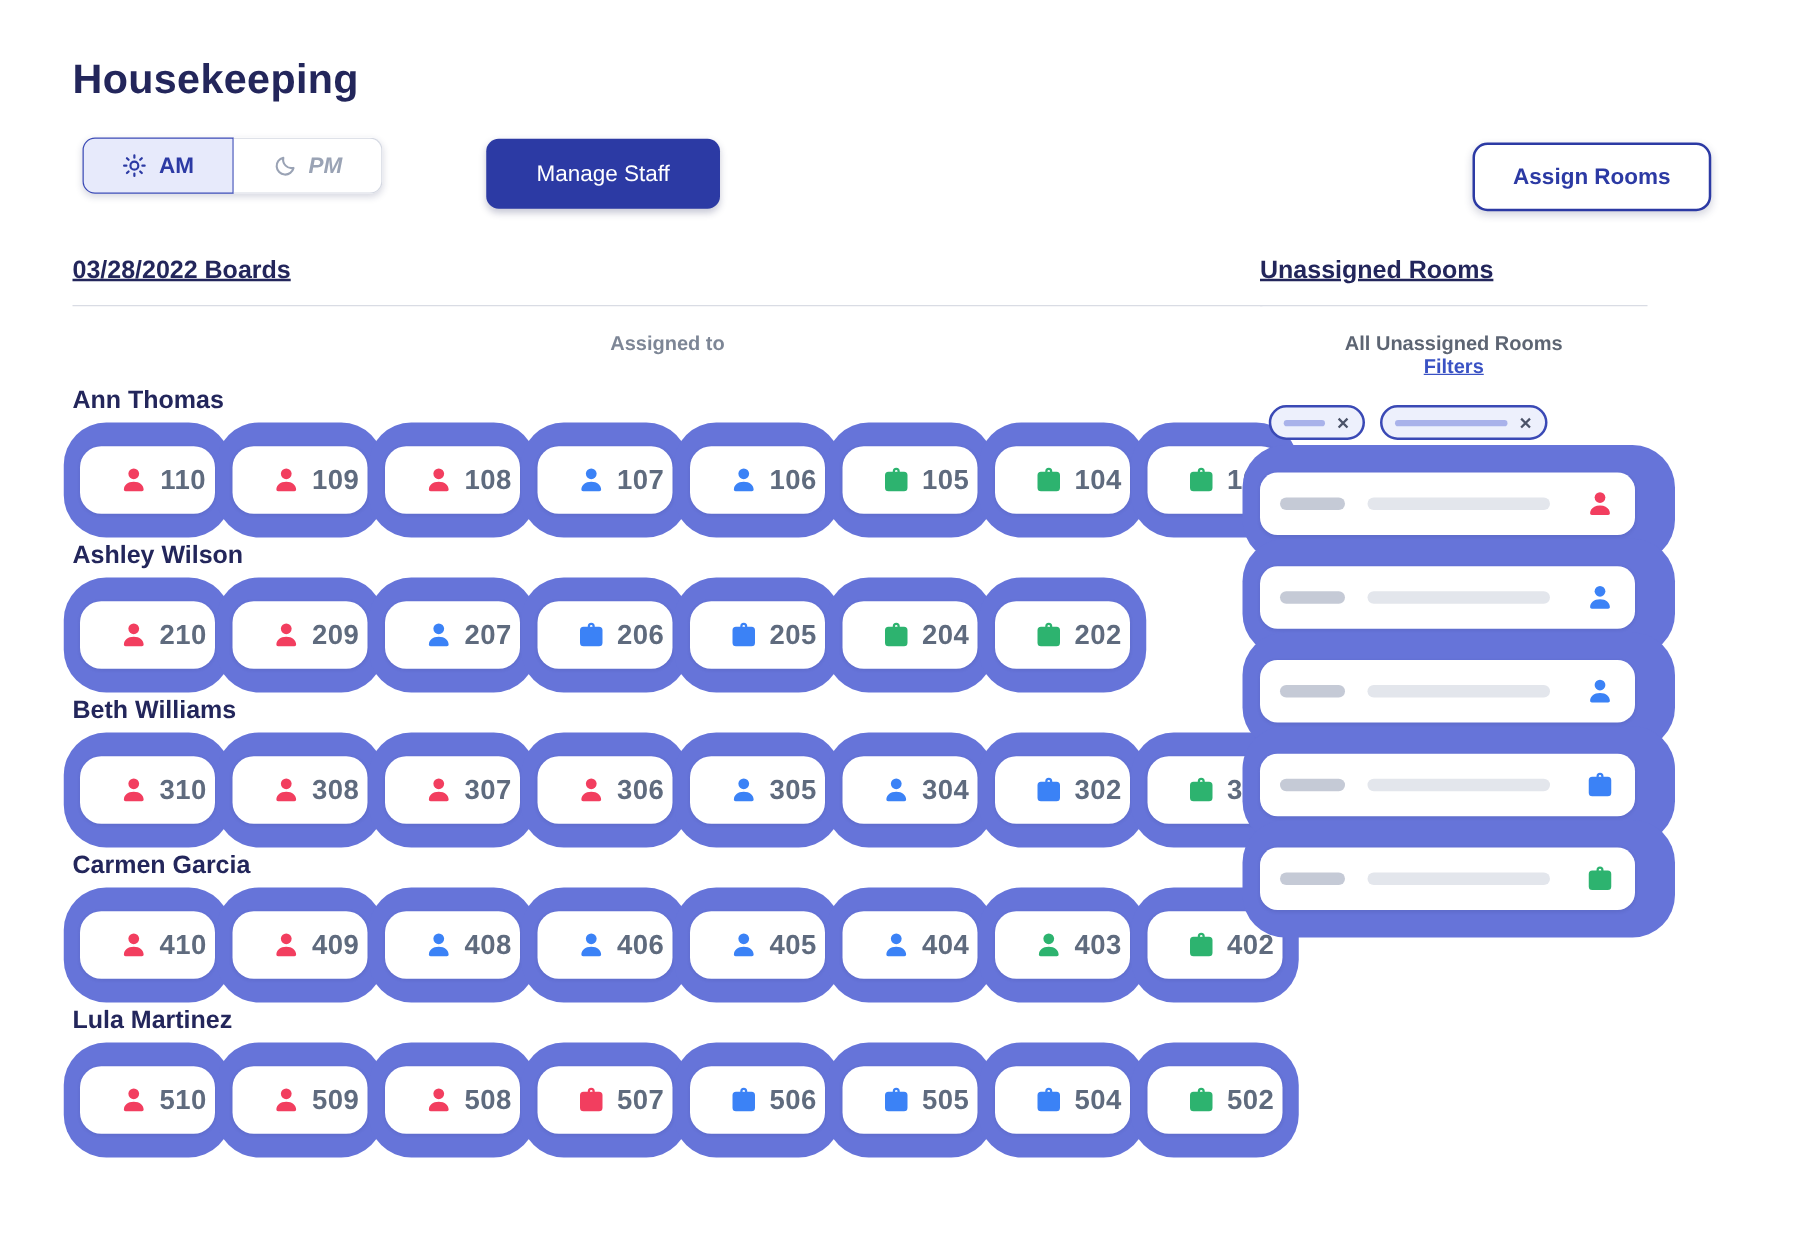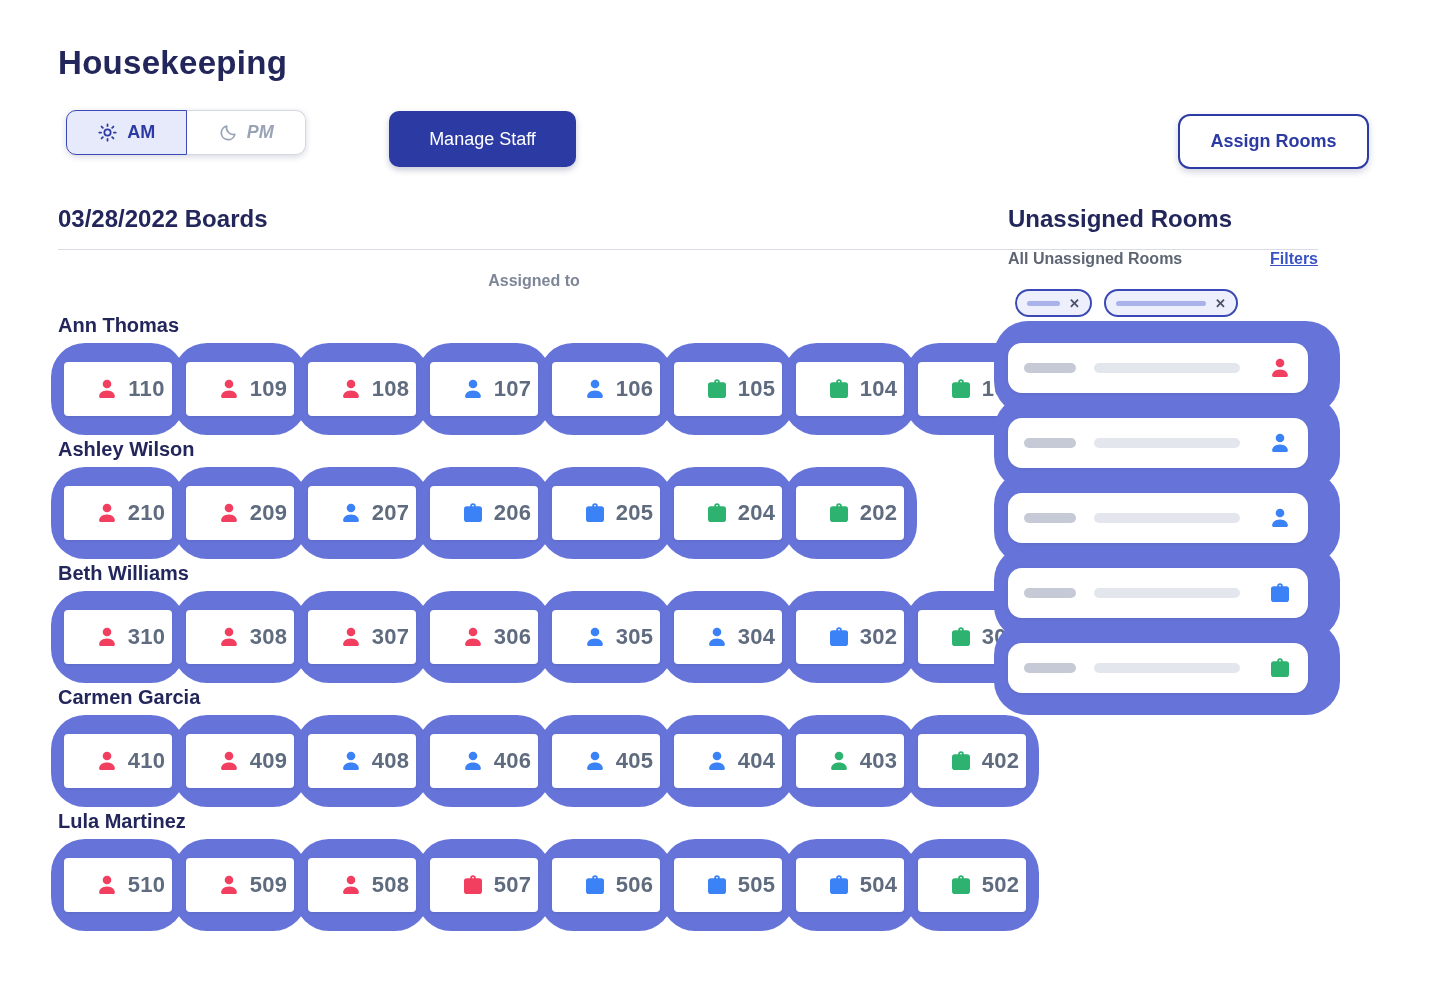--- a/index.html
+++ b/index.html
@@ -65,57 +65,60 @@
     font-family: "Liberation Sans", sans-serif;
     font-size: 18px; font-weight: bold;
     border: 2px solid var(--accent); border-radius: 12px;
     box-shadow: 0 3px 7px rgba(35,38,91,.20);
     cursor: pointer;
   }
 
   
   .board { position: absolute; left: 58px; top: 205px; width: 952px; }
   .section-title {
-    font-size: 24px; font-weight: bold; color: var(--navy);
+    font-size: 20px; font-weight: bold; color: var(--navy);
     margin: 0 0 16px 0;
+    text-decoration: underline;
   }
   .divider { height: 1px; background: #d9dce4; border: none; margin: 0; }
   .assigned-to {
     font-size: 16px; font-weight: bold; color: var(--grey-text);
     margin: 22px 0 0 0;
     text-align: center;
   }
   .staff-name {
     font-size: 20px; font-weight: bold; color: var(--navy);
     margin: 3px 0 6px 0;
   }
   .staff-section:first-of-type .staff-name { margin-top: 24px; }
   .chip-row { display: flex; margin-left: -7px; }
   .chip-cell {
     flex: none; width: 134px; height: 92px; margin-right: -12px;
     background: var(--blob); border-radius: 34px;
     display: flex; align-items: center; justify-content: center;
   }
   .chip {
     width: 108px; height: 54px; background: #ffffff;
-    border-radius: 4px; display: flex; align-items: center;
+    border-radius: 17px; display: flex; align-items: center;
     justify-content: center; gap: 9px; cursor: grab;
     box-shadow: 0 1px 3px rgba(35,38,91,.12);
     padding-left: 24px;
   }
   .chip-icon { display: inline-flex; width: 24px; height: 24px; }
   .chip-num {
     font-size: 22px; font-weight: bold; color: var(--num-grey);
     letter-spacing: 0.3px;
   }
 
   
   .sidebar { position: absolute; left: 1008px; top: 205px; width: 310px; }
   .sidebar-head {
     display: flex; justify-content: space-between; align-items: center;
+    margin-top: 22px;
+    flex-direction: column;
   }
   .sidebar-sub { font-size: 16px; font-weight: bold; color: #5d6573; }
   .filters-link {
     font-size: 16px; font-weight: bold; color: var(--link);
     text-decoration: underline; cursor: pointer;
   }
   .filter-chips { display: flex; gap: 12px; margin: 21px 0 0 7px; }
   .filter-chip {
     height: 28px; border-radius: 14px;
     background: #edf0fc; border: 2px solid #3a49b5;

